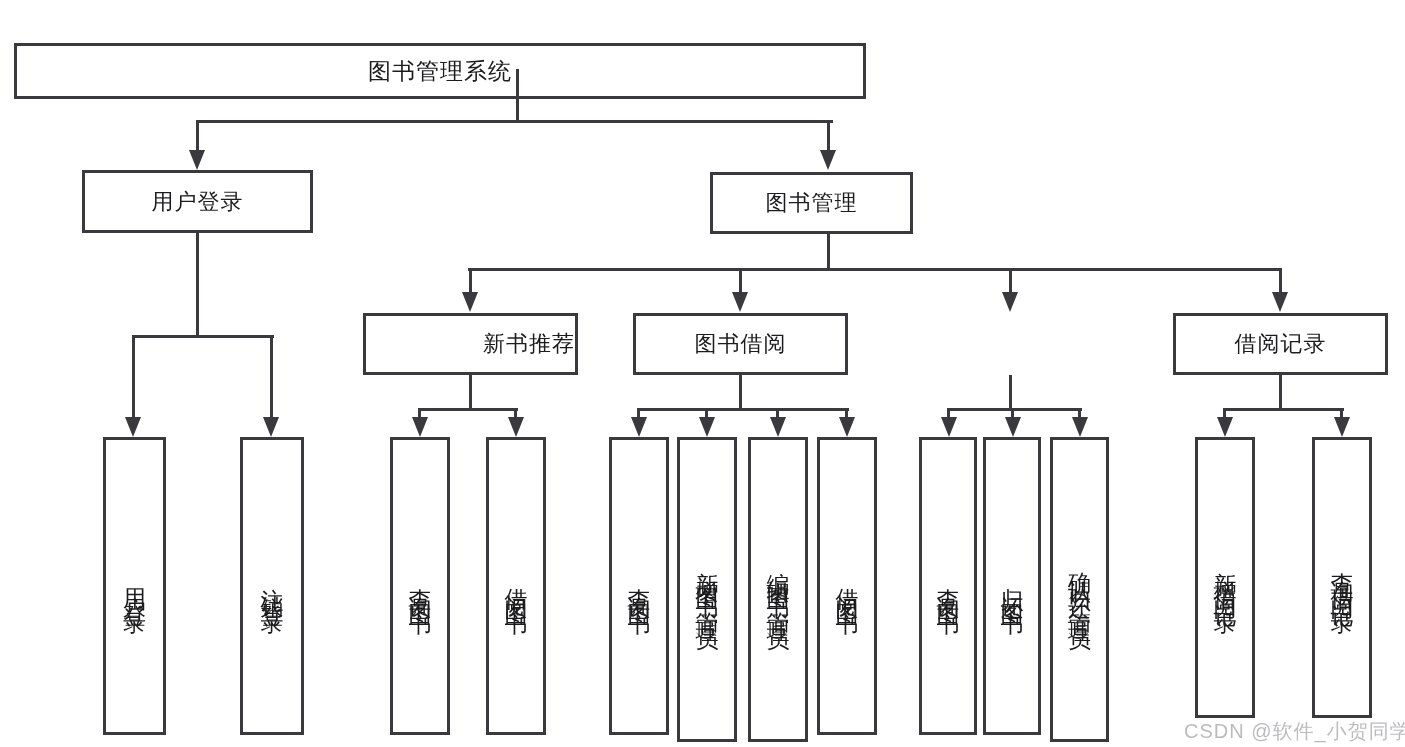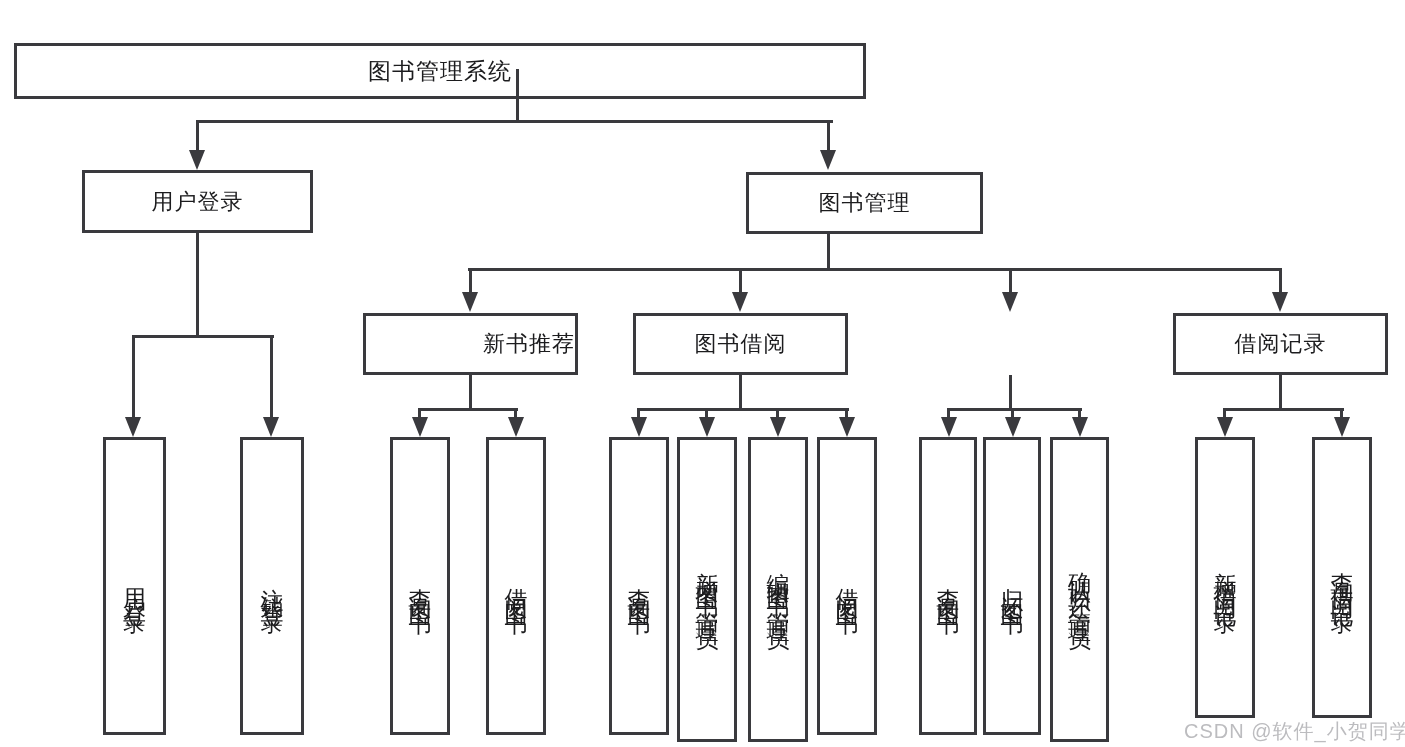--- a/index.html
+++ b/index.html
@@ -74,21 +74,21 @@
   <div class="vline" style="left:516px; top:69px; height:51px;"></div>
   <div class="hline" style="left:196px; top:120px; width:637px;"></div>
   <div class="vline" style="left:196px; top:120px; height:32px;"></div>
   <div class="arrow" style="left:189px; top:150px;"></div>
   <div class="vline" style="left:827px; top:120px; height:32px;"></div>
   <div class="arrow" style="left:820px; top:150px;"></div>
 
   <div class="node h" style="left:82px; top:170px; width:231px; height:63px;">
     <span>用户登录</span>
   </div>
-  <div class="node h" style="left:746px; top:172px; width:237px; height:62px;">
+  <div class="node h" style="left:710px; top:172px; width:203px; height:62px;">
     <span>图书管理</span>
   </div>
 
   <div class="vline" style="left:196px; top:233px; height:102px;"></div>
   <div class="hline" style="left:132px; top:335px; width:142px;"></div>
   <div class="vline" style="left:132px; top:335px; height:84px;"></div>
   <div class="arrow" style="left:125px; top:417px;"></div>
   <div class="vline" style="left:270px; top:335px; height:84px;"></div>
   <div class="arrow" style="left:263px; top:417px;"></div>
 

